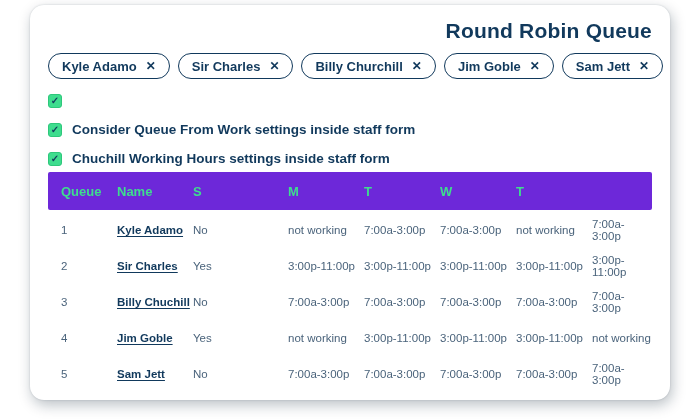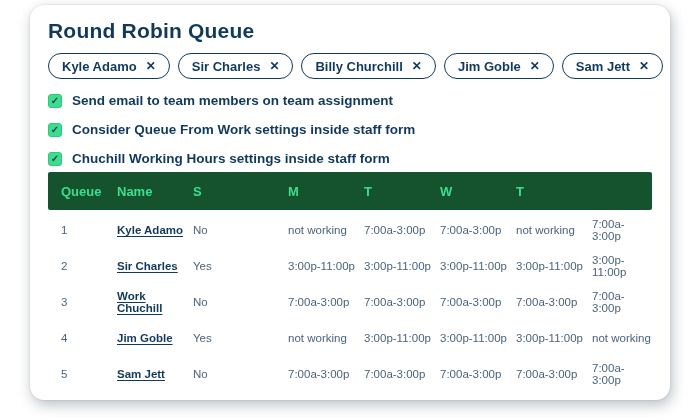--- a/index.html
+++ b/index.html
@@ -18,20 +18,21 @@
     border-radius:14px;
     box-shadow:2px 5px 14px rgba(8,28,48,0.28), 0 0 2px rgba(8,28,48,0.18);
     padding:13px 18px 0 18px;
   }
   .title{
     margin:0;
     font-size:21px;line-height:25px;
     font-weight:700;
     color:#11395C;
     letter-spacing:0.2px;
+    text-align:right;
   }
   .chips{
     display:flex;gap:8px;margin-top:10px;
   }
   .chip{
     display:inline-flex;align-items:center;gap:9px;
     height:26px;box-sizing:border-box;
     padding:0 13px;
     border:1px solid #11395C;
     border-radius:999px;
@@ -64,21 +65,21 @@
     color:#11395C;font-size:13.5px;font-weight:700;
   }
   .rr-table{margin-top:5px;}
   .grid-row{
     display:grid;
     grid-template-columns:56px 76px 95px 76px 76px 76px 76px 1fr;
     align-items:center;
     padding-left:13px;
   }
   .thead{
-    background:#14532d;
+    background:#6d28d9;
     border-radius:2px;
     height:38px;
     color:#3EDD8E;
     font-size:13px;font-weight:700;
   }
   .tbody{padding-top:2px;}
   .trow{
     height:36px;
     color:#4A637B;
     font-size:11.5px;
@@ -120,21 +121,20 @@
       <span>Sam Jett</span>
       <span class="x">✕</span>
     </div>
   </div>
 
   <div class="checks">
     <div class="check-row">
       <span class="checkbox">
           <span>✓</span>
         </span>
-      <span class="check-label">Send email to team members on team assignment</span>
     </div>
     <div class="check-row">
       <span class="checkbox">
           <span>✓</span>
         </span>
       <span class="check-label">Consider Queue From Work settings inside staff form</span>
     </div>
     <div class="check-row">
       <span class="checkbox">
           <span>✓</span>
@@ -172,21 +172,21 @@
         <span>Yes</span>
         <span>3:00p-11:00p</span>
         <span>3:00p-11:00p</span>
         <span>3:00p-11:00p</span>
         <span>3:00p-11:00p</span>
         <span>3:00p-11:00p</span>
       </div>
 
       <div class="grid-row trow">
         <span>3</span>
-        <span class="name">Work Chuchill</span>
+        <span class="name">Billy Chuchill</span>
         <span>No</span>
         <span>7:00a-3:00p</span>
         <span>7:00a-3:00p</span>
         <span>7:00a-3:00p</span>
         <span>7:00a-3:00p</span>
         <span>7:00a-3:00p</span>
       </div>
 
       <div class="grid-row trow">
         <span>4</span>

